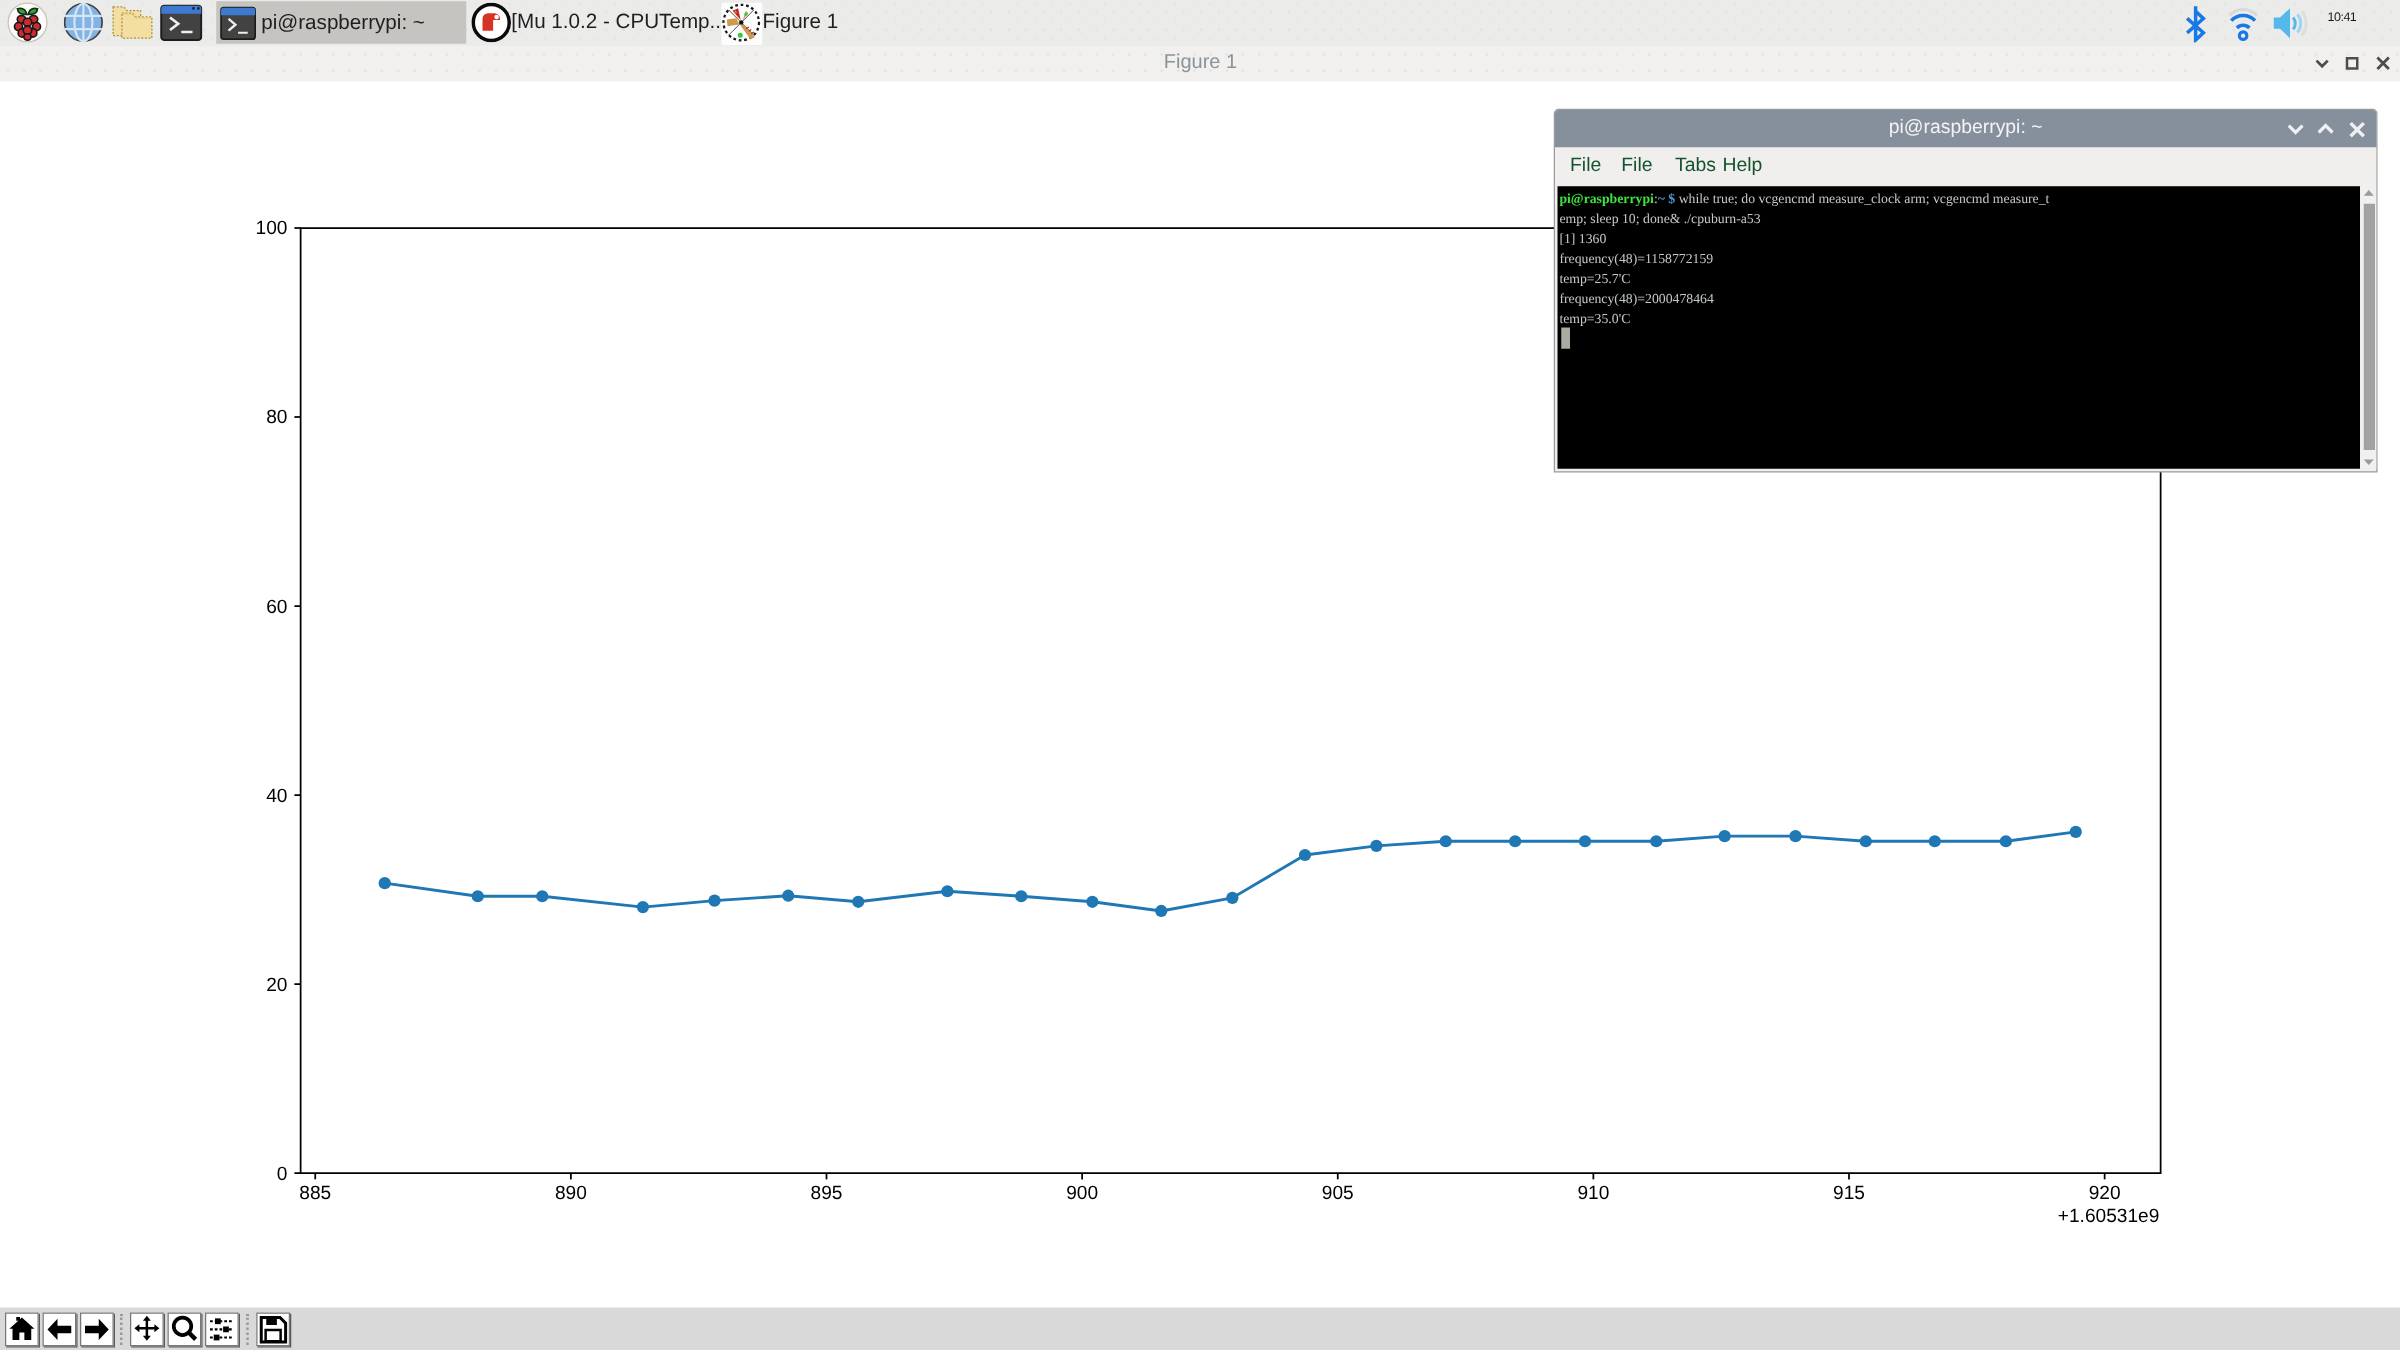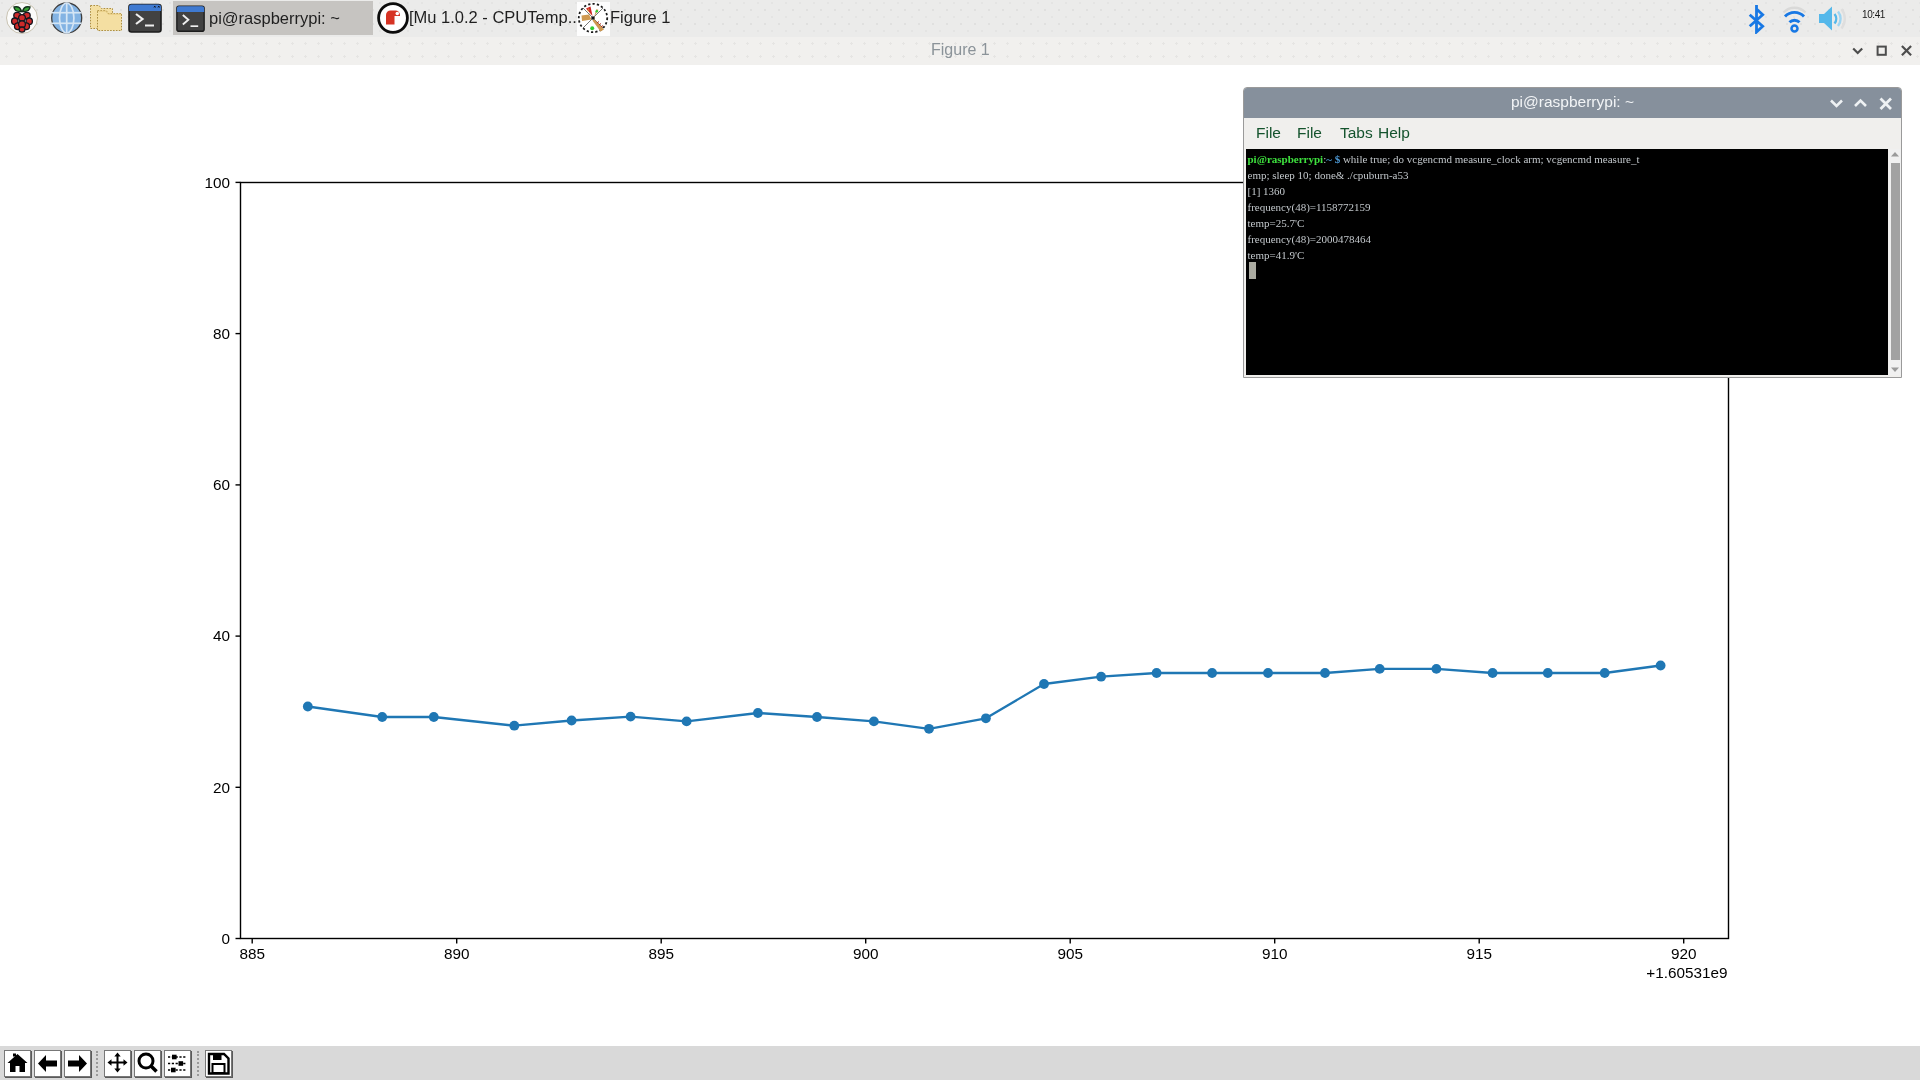--- a/index.html
+++ b/index.html
@@ -300,21 +300,21 @@
       <span style="left:96px">Tabs</span>
       <span style="left:134px">Help</span>
     </div>
     <div id="console">
       <div class="ln" style="top:2px"><span class="tg">pi@raspberrypi</span>:<span class="tb">~ $</span> while true; do vcgencmd measure_clock arm; vcgencmd measure_t</div>
       <div class="ln" style="top:18px">emp; sleep 10; done&amp; ./cpuburn-a53</div>
       <div class="ln" style="top:34px">[1] 1360</div>
       <div class="ln" style="top:50px">frequency(48)=1158772159</div>
       <div class="ln" style="top:66px">temp=25.7'C</div>
       <div class="ln" style="top:82px">frequency(48)=2000478464</div>
-      <div class="ln" style="top:98px">temp=41.9'C</div>
+      <div class="ln" style="top:98px">temp=35.0'C</div>
       <div id="cursor"></div>
     </div>
     <div id="scroll">
       <svg style="position:absolute;left:1px;top:1px" width="10" height="9" viewBox="0 0 10 9">
           <path d="M 1 6.5 L 5 2 L 9 6.5 z" fill="#9a9a9a"></path>
         </svg>
       <div id="sthumb"></div>
       <svg style="position:absolute;left:1px;bottom:1px" width="10" height="9" viewBox="0 0 10 9">
           <path d="M 1 2.5 L 5 7 L 9 2.5 z" fill="#9a9a9a"></path>
         </svg>

